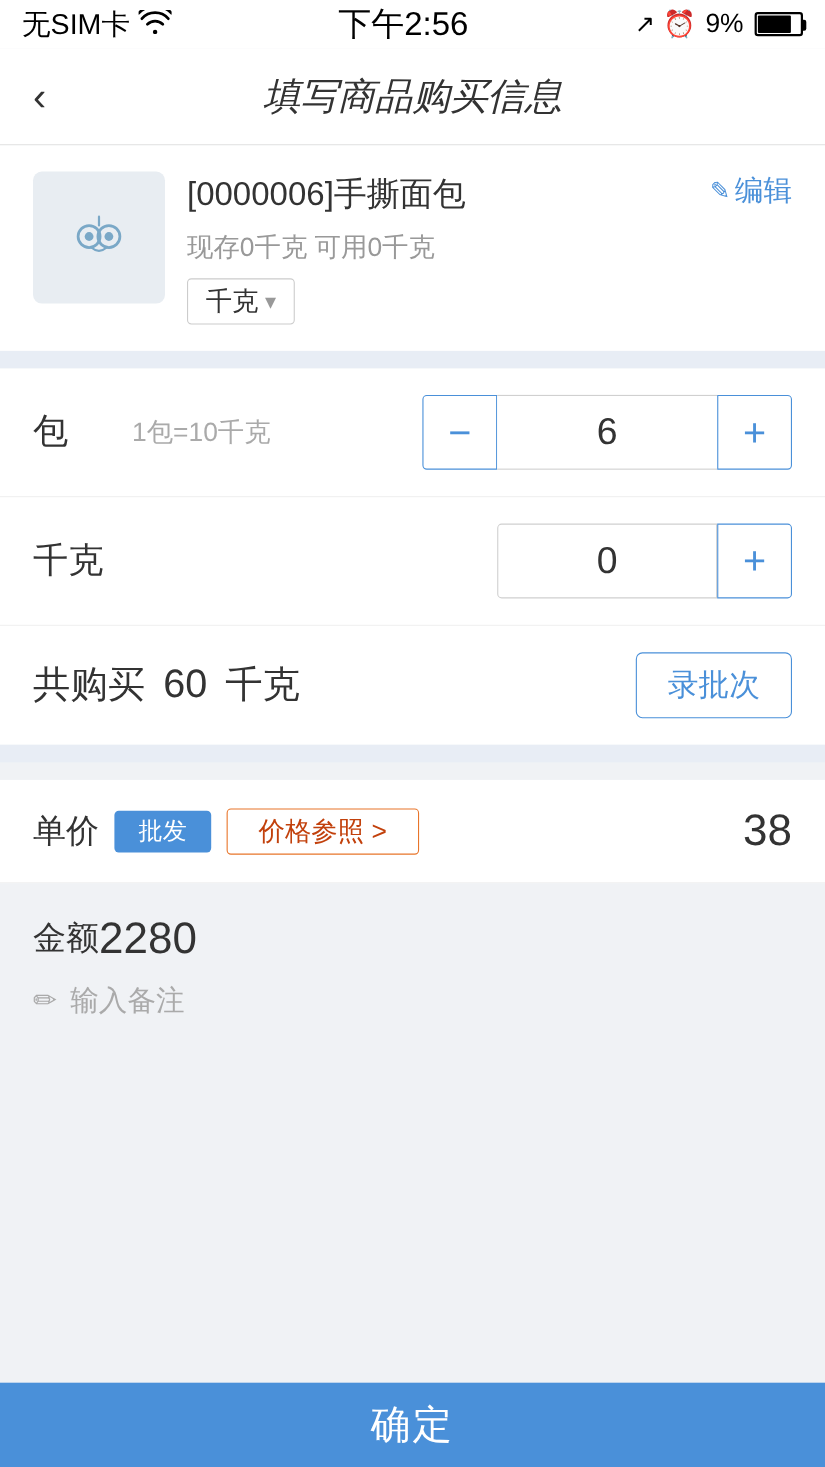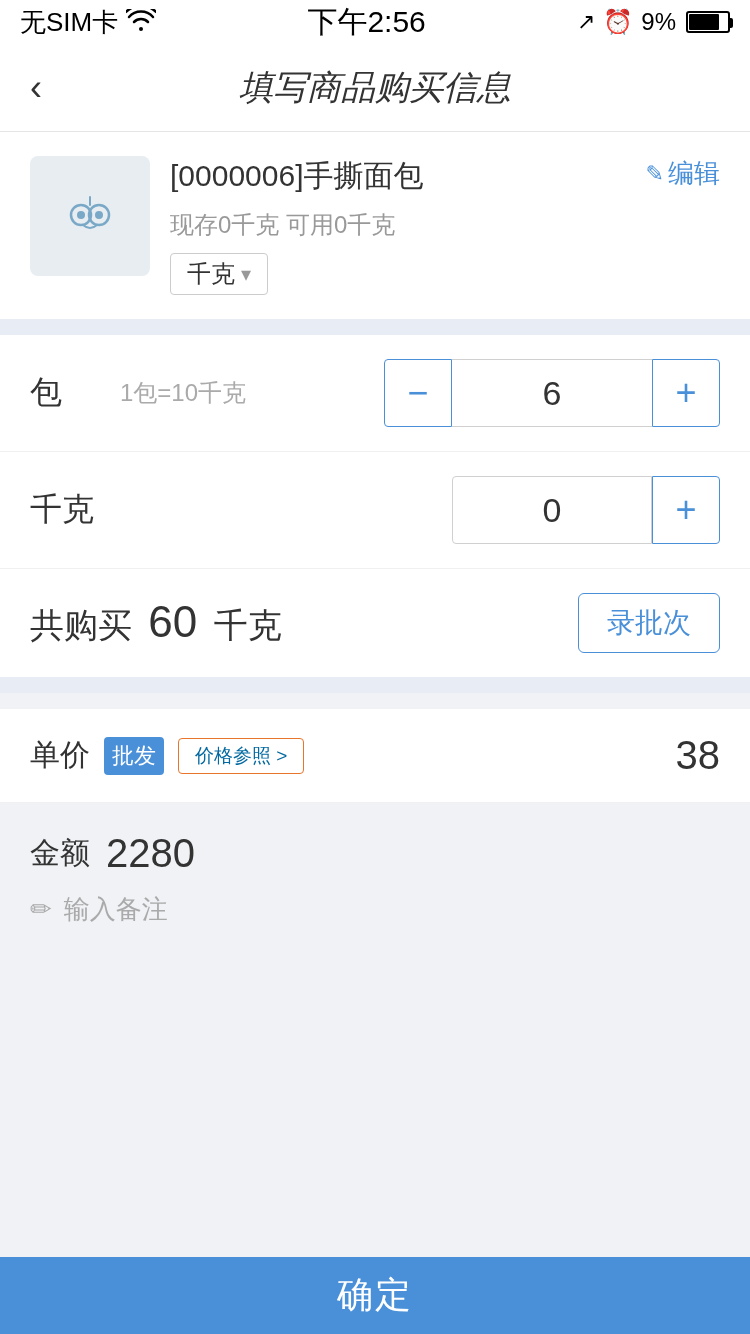--- a/index.html
+++ b/index.html
@@ -229,51 +229,50 @@
     }
     .price-label {
       font-size: 30px;
       color: #333;
       margin-right: 14px;
     }
     .price-tag {
       background: #4a90d9;
       color: #fff;
       font-size: 22px;
-      padding: 4px 8px;
+      padding: 4px 22px;
       border-radius: 4px;
       margin-right: 14px;
     }
     .price-ref-btn {
       border: 1.5px solid #e8752a;
-      color: #0369a1;
+      color: #c2410c;
       border-radius: 4px;
-      padding: 4px 16px;
-      font-size: 19px;
+      padding: 4px 28px;
+      font-size: 24px;
       background: #fff;
       display: flex;
       align-items: center;
       cursor: pointer;
     }
     .price-value {
       margin-left: auto;
       font-size: 40px;
       color: #333;
       font-weight: 400;
     }
 
     
     .amount-section {
       background: #f0f2f5;
       padding: 28px 30px 16px 30px;
     }
     .amount-row {
       display: flex;
       align-items: center;
-      gap: 16px;
       margin-bottom: 16px;
     }
     .amount-label {
       font-size: 30px;
       color: #333;
     }
     .amount-value {
       font-size: 40px;
       color: #333;
       font-weight: 500;
@@ -386,21 +385,21 @@
     <span class="input-hint"></span>
     <div class="number-input-group">
       <input class="num-input" type="text" value="0" style="border-radius: 4px 0px 0px 4px; border: 1px solid rgb(208, 208, 208);">
       <button class="num-btn" style="border-radius:0 4px 4px 0;">+</button>
     </div>
   </div>
 
   <div class="summary-row">
     <div class="summary-text">
       <span>共购买</span>
-      <span style="font-size:44px;font-weight:500;margin:4px 8px;">60</span>
+      <span style="font-size:36px;font-weight:500;margin:4px 8px;">60</span>
       <span>千克</span>
     </div>
     <button class="batch-btn">录批次</button>
   </div>
 </div>
 
 <div class="divider"></div>
 
 <div class="price-section">
   <div class="price-row">

